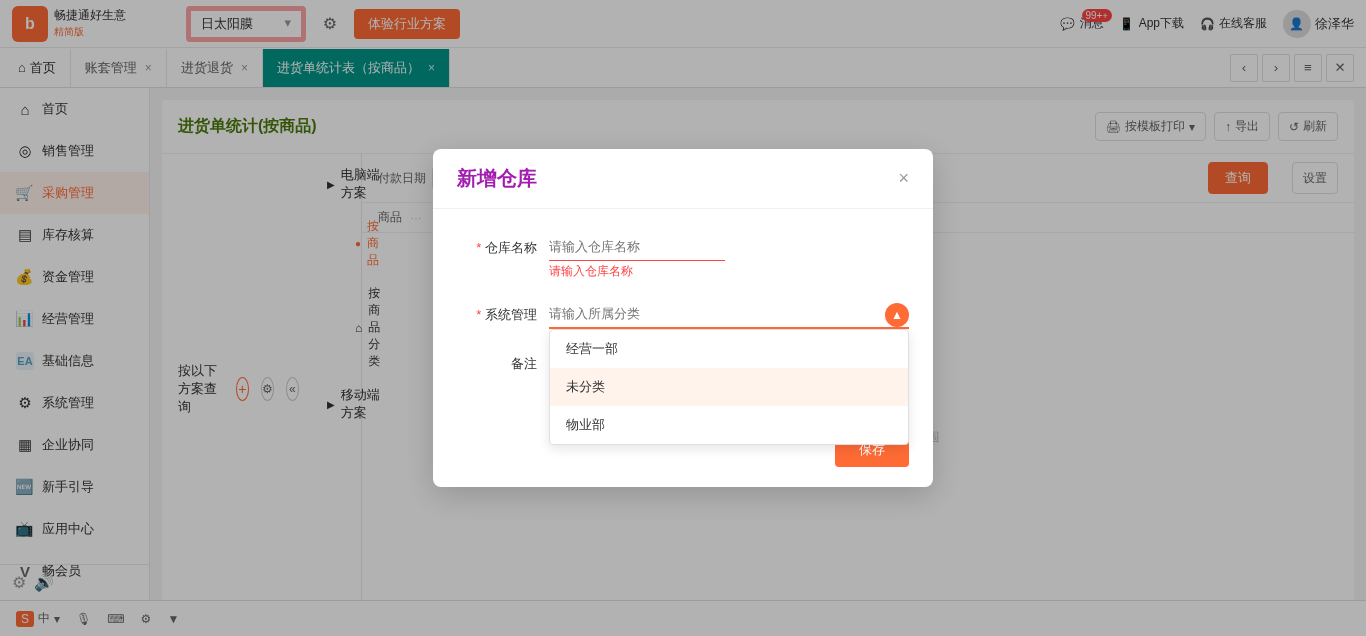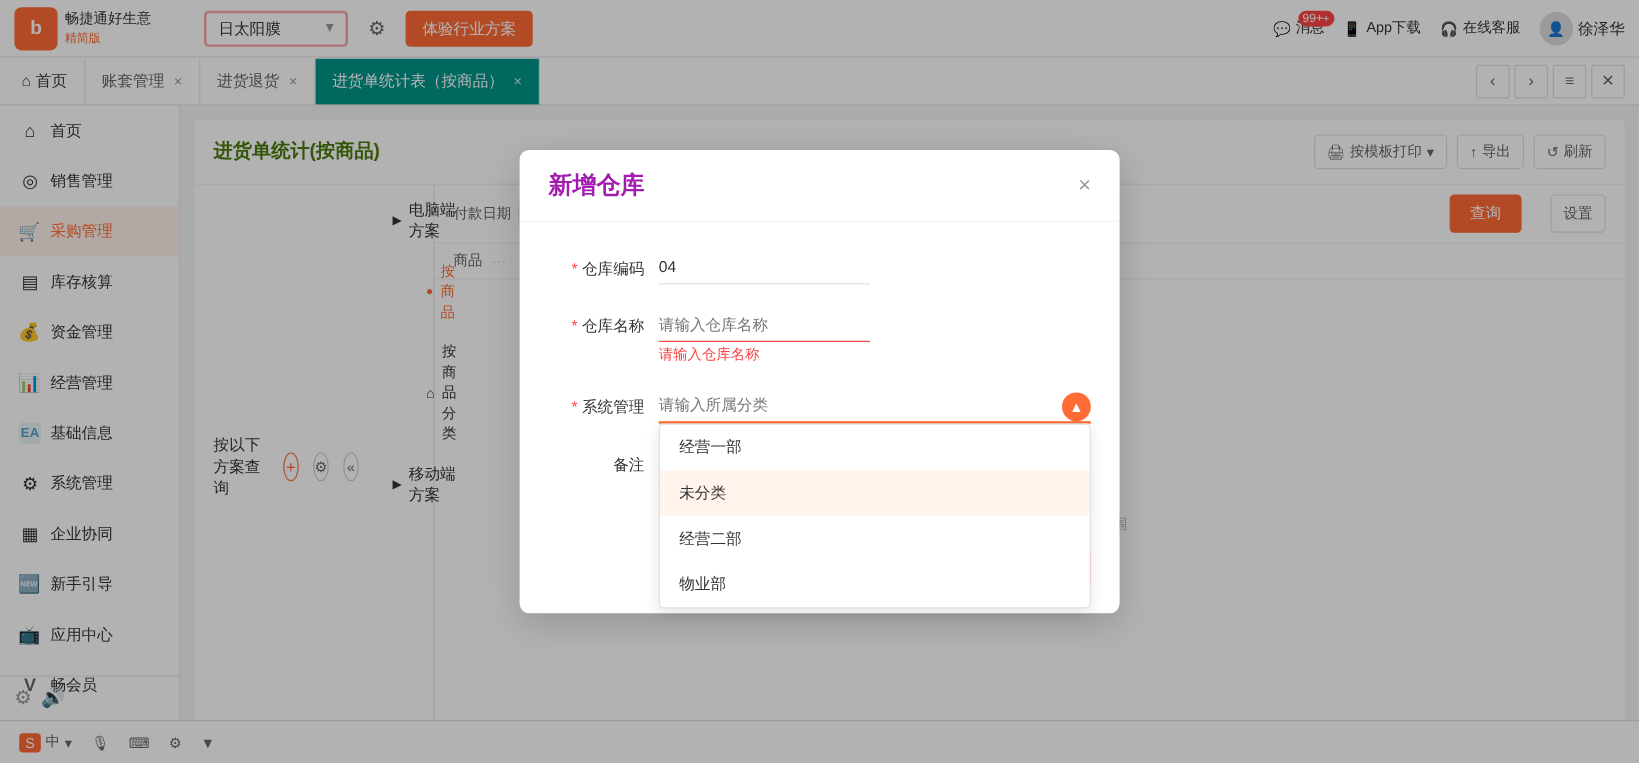--- a/index.html
+++ b/index.html
@@ -37,24 +37,24 @@
     .logo-text {
       font-size: 12px;
       color: #333;
       line-height: 1.3;
     }
     .logo-text span { color: #ff6b35; font-size: 10px; }
     .store-selector {
       display: flex;
       gap: 4px;
       padding: 4px 10px;
-      border: 2px solid #fca5a5;
+      border: 5px solid #fca5a5;
       border-radius: 4px;
       cursor: pointer;
-      margin-left: 8px;
+      margin-left: 24px;
       color: #333;
       min-width: 120px;
     }
     .gear-btn {
       width: 32px; height: 32px;
       border-radius: 50%;
       border: none;
       background: none;
       cursor: pointer;
       display: flex; align-items: center; justify-content: center;
@@ -756,45 +756,38 @@
 
 <div class="overlay"></div>
 
 <div class="modal">
   <div class="modal-header">
     <span class="modal-title">新增仓库</span>
     <button class="modal-close">×</button>
   </div>
   <div class="modal-body">
 
-    <div class="form-row">
-      <label class="form-label required">仓库编码</label>
-      <div class="form-field-wrap">
-        <input class="form-control" type="text" value="04" style="">
-      </div>
-    </div>
 
     <div class="form-row">
       <label class="form-label required">仓库名称</label>
       <div class="form-field-wrap">
         <input class="form-control error" type="text" placeholder="请输入仓库名称" style="">
         <div class="error-msg">请输入仓库名称</div>
       </div>
     </div>
 
     <div class="form-row" style="align-items:flex-start;">
       <label class="form-label required">系统管理</label>
       <div class="category-input-wrap">
         <input class="category-input" type="text" placeholder="请输入所属分类" style="">
         <div class="category-arrow">▲</div>
         
         <div class="dropdown-list">
           <div class="dropdown-item">经营一部</div>
           <div class="dropdown-item highlighted">未分类</div>
-          <div class="dropdown-item">经营二部</div>
           <div class="dropdown-item">物业部</div>
         </div>
       </div>
     </div>
 
     <div class="form-row">
       <label class="form-label">备注</label>
       <div class="form-field-wrap">
         <input class="form-control" type="text" style="">
       </div>

